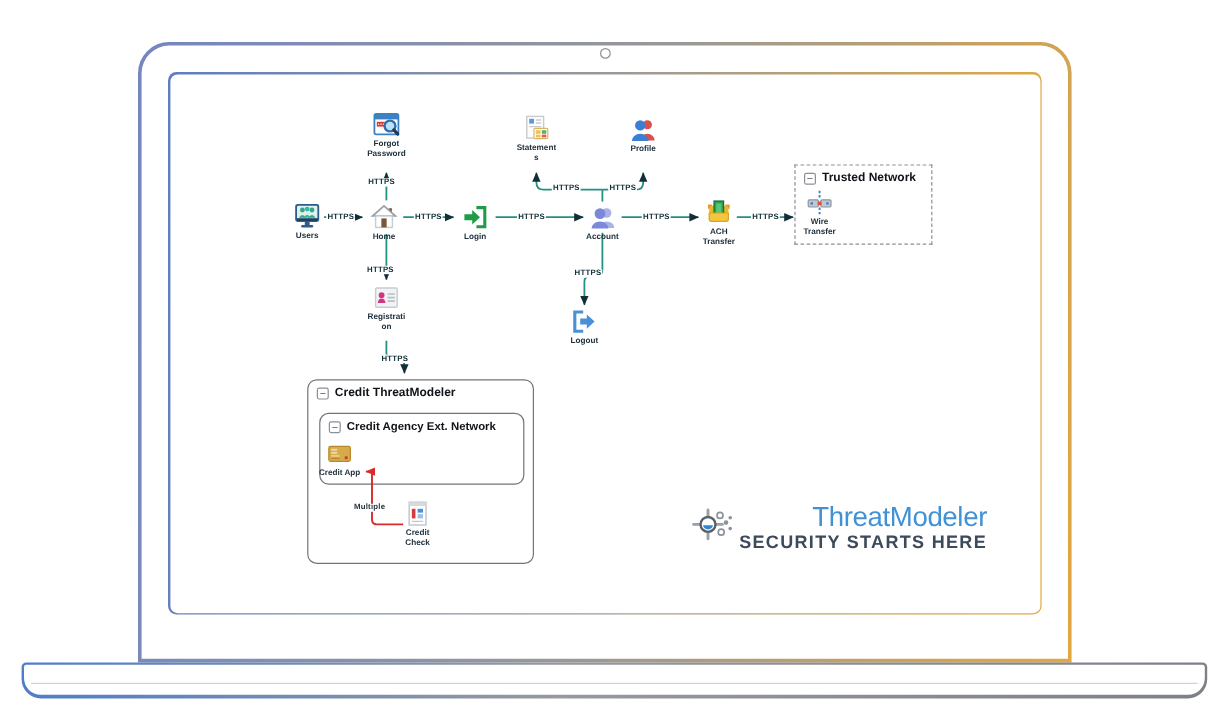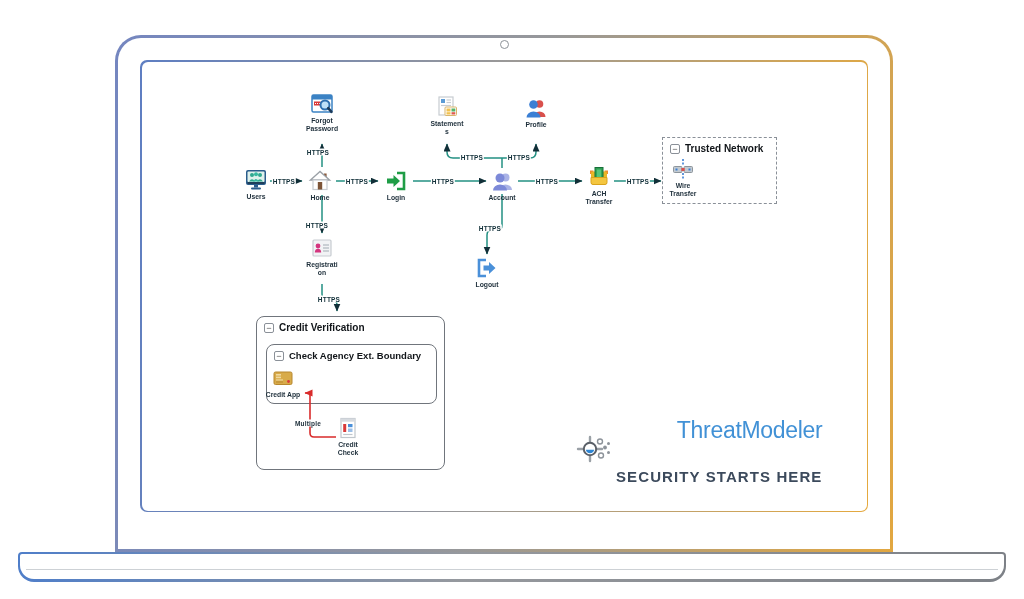--- a/index.html
+++ b/index.html
@@ -50,21 +50,21 @@
     align-items:center; z-index:4; }
   .node-icon { width:24px; height:24px; }
   .node-icon svg { display:block; width:100%; height:100%; }
   .node-label { margin-top:1px; font-size:6.8px; font-weight:bold; color:#1d2e3a;
     text-align:center; line-height:1.25; white-space:pre-line; }
 
   
   .brand { position:absolute; left:574px; top:419px; display:flex; align-items:center;
     gap:4px; z-index:4; }
   .brand-icon { width:38px; height:38px; }
-  .brand-col { display:flex; flex-direction:column; align-items:flex-end;gap:24px; }
+  .brand-col { display:flex; flex-direction:column; align-items:flex-end; }
   .brand-name { font-size:23px; color:#4191d6; letter-spacing:-.3px; line-height:1; }
   .brand-tagline { font-size:15px; font-weight:bold; color:#3c4a5c;
     letter-spacing:1.1px; margin-top:2px; }
 </style>
 </head>
 <body>
 
 <div class="stage">
 
   <div class="lid-border">
@@ -82,27 +82,27 @@
 
   <div class="boundary" id="trusted-network">
     <div class="boundary-header">
       <span class="collapse-box">−</span>
       <span class="boundary-title">Trusted Network</span>
     </div>
   </div>
   <div class="boundary" id="credit-verification">
     <div class="boundary-header">
       <span class="collapse-box">−</span>
-      <span class="boundary-title">Credit Verification</span>
+      <span class="boundary-title">Credit ThreatModeler</span>
     </div>
   </div>
   <div class="boundary" id="credit-agency">
     <div class="boundary-header">
       <span class="collapse-box">−</span>
-      <span class="boundary-title">Check Agency Ext. Boundary</span>
+      <span class="boundary-title">Credit Agency Ext. Network</span>
     </div>
   </div>
 
   <svg class="edges-svg">
     <defs>
       <marker id="ah" markerWidth="9" markerHeight="9" refX="7.5" refY="3.5" orient="auto" markerUnits="userSpaceOnUse">
         <path d="M0,0 L8,3.5 L0,7 Z" fill="#112f38"></path>
       </marker>
       <marker id="ahr" markerWidth="9" markerHeight="9" refX="7.5" refY="3.5" orient="auto" markerUnits="userSpaceOnUse">
         <path d="M0,0 L8,3.5 L0,7 Z" fill="#d92b2b"></path>

